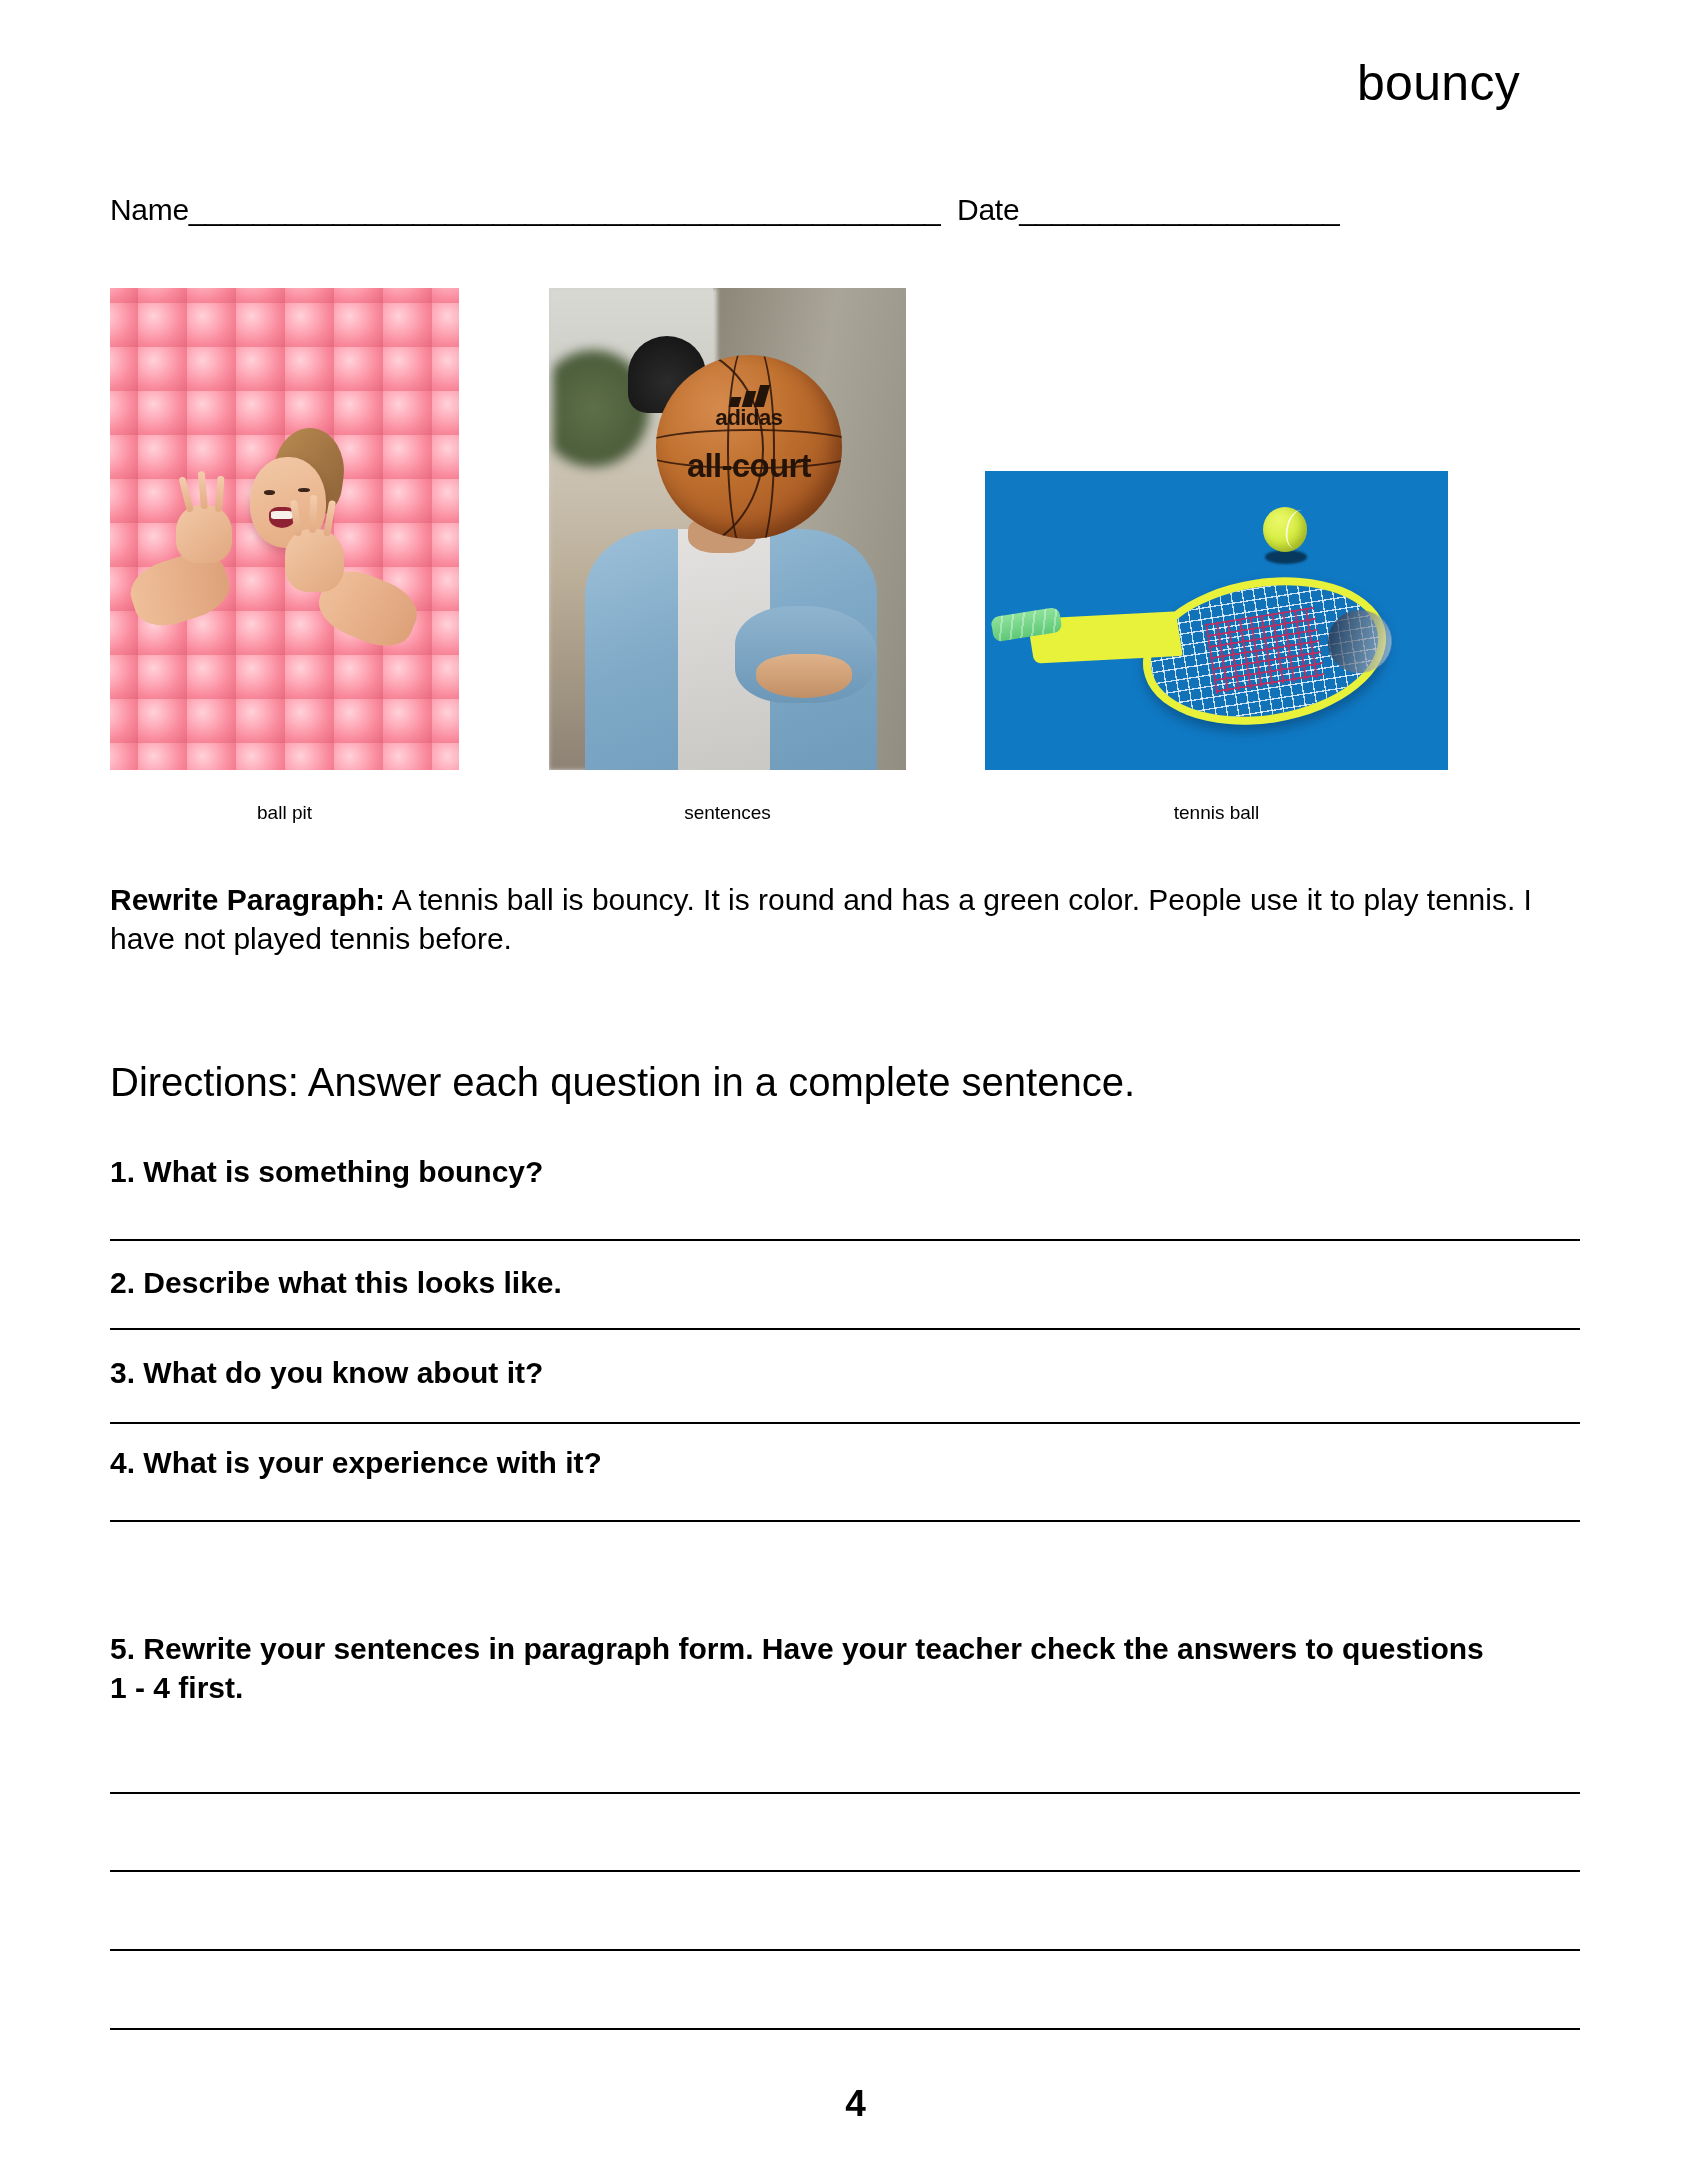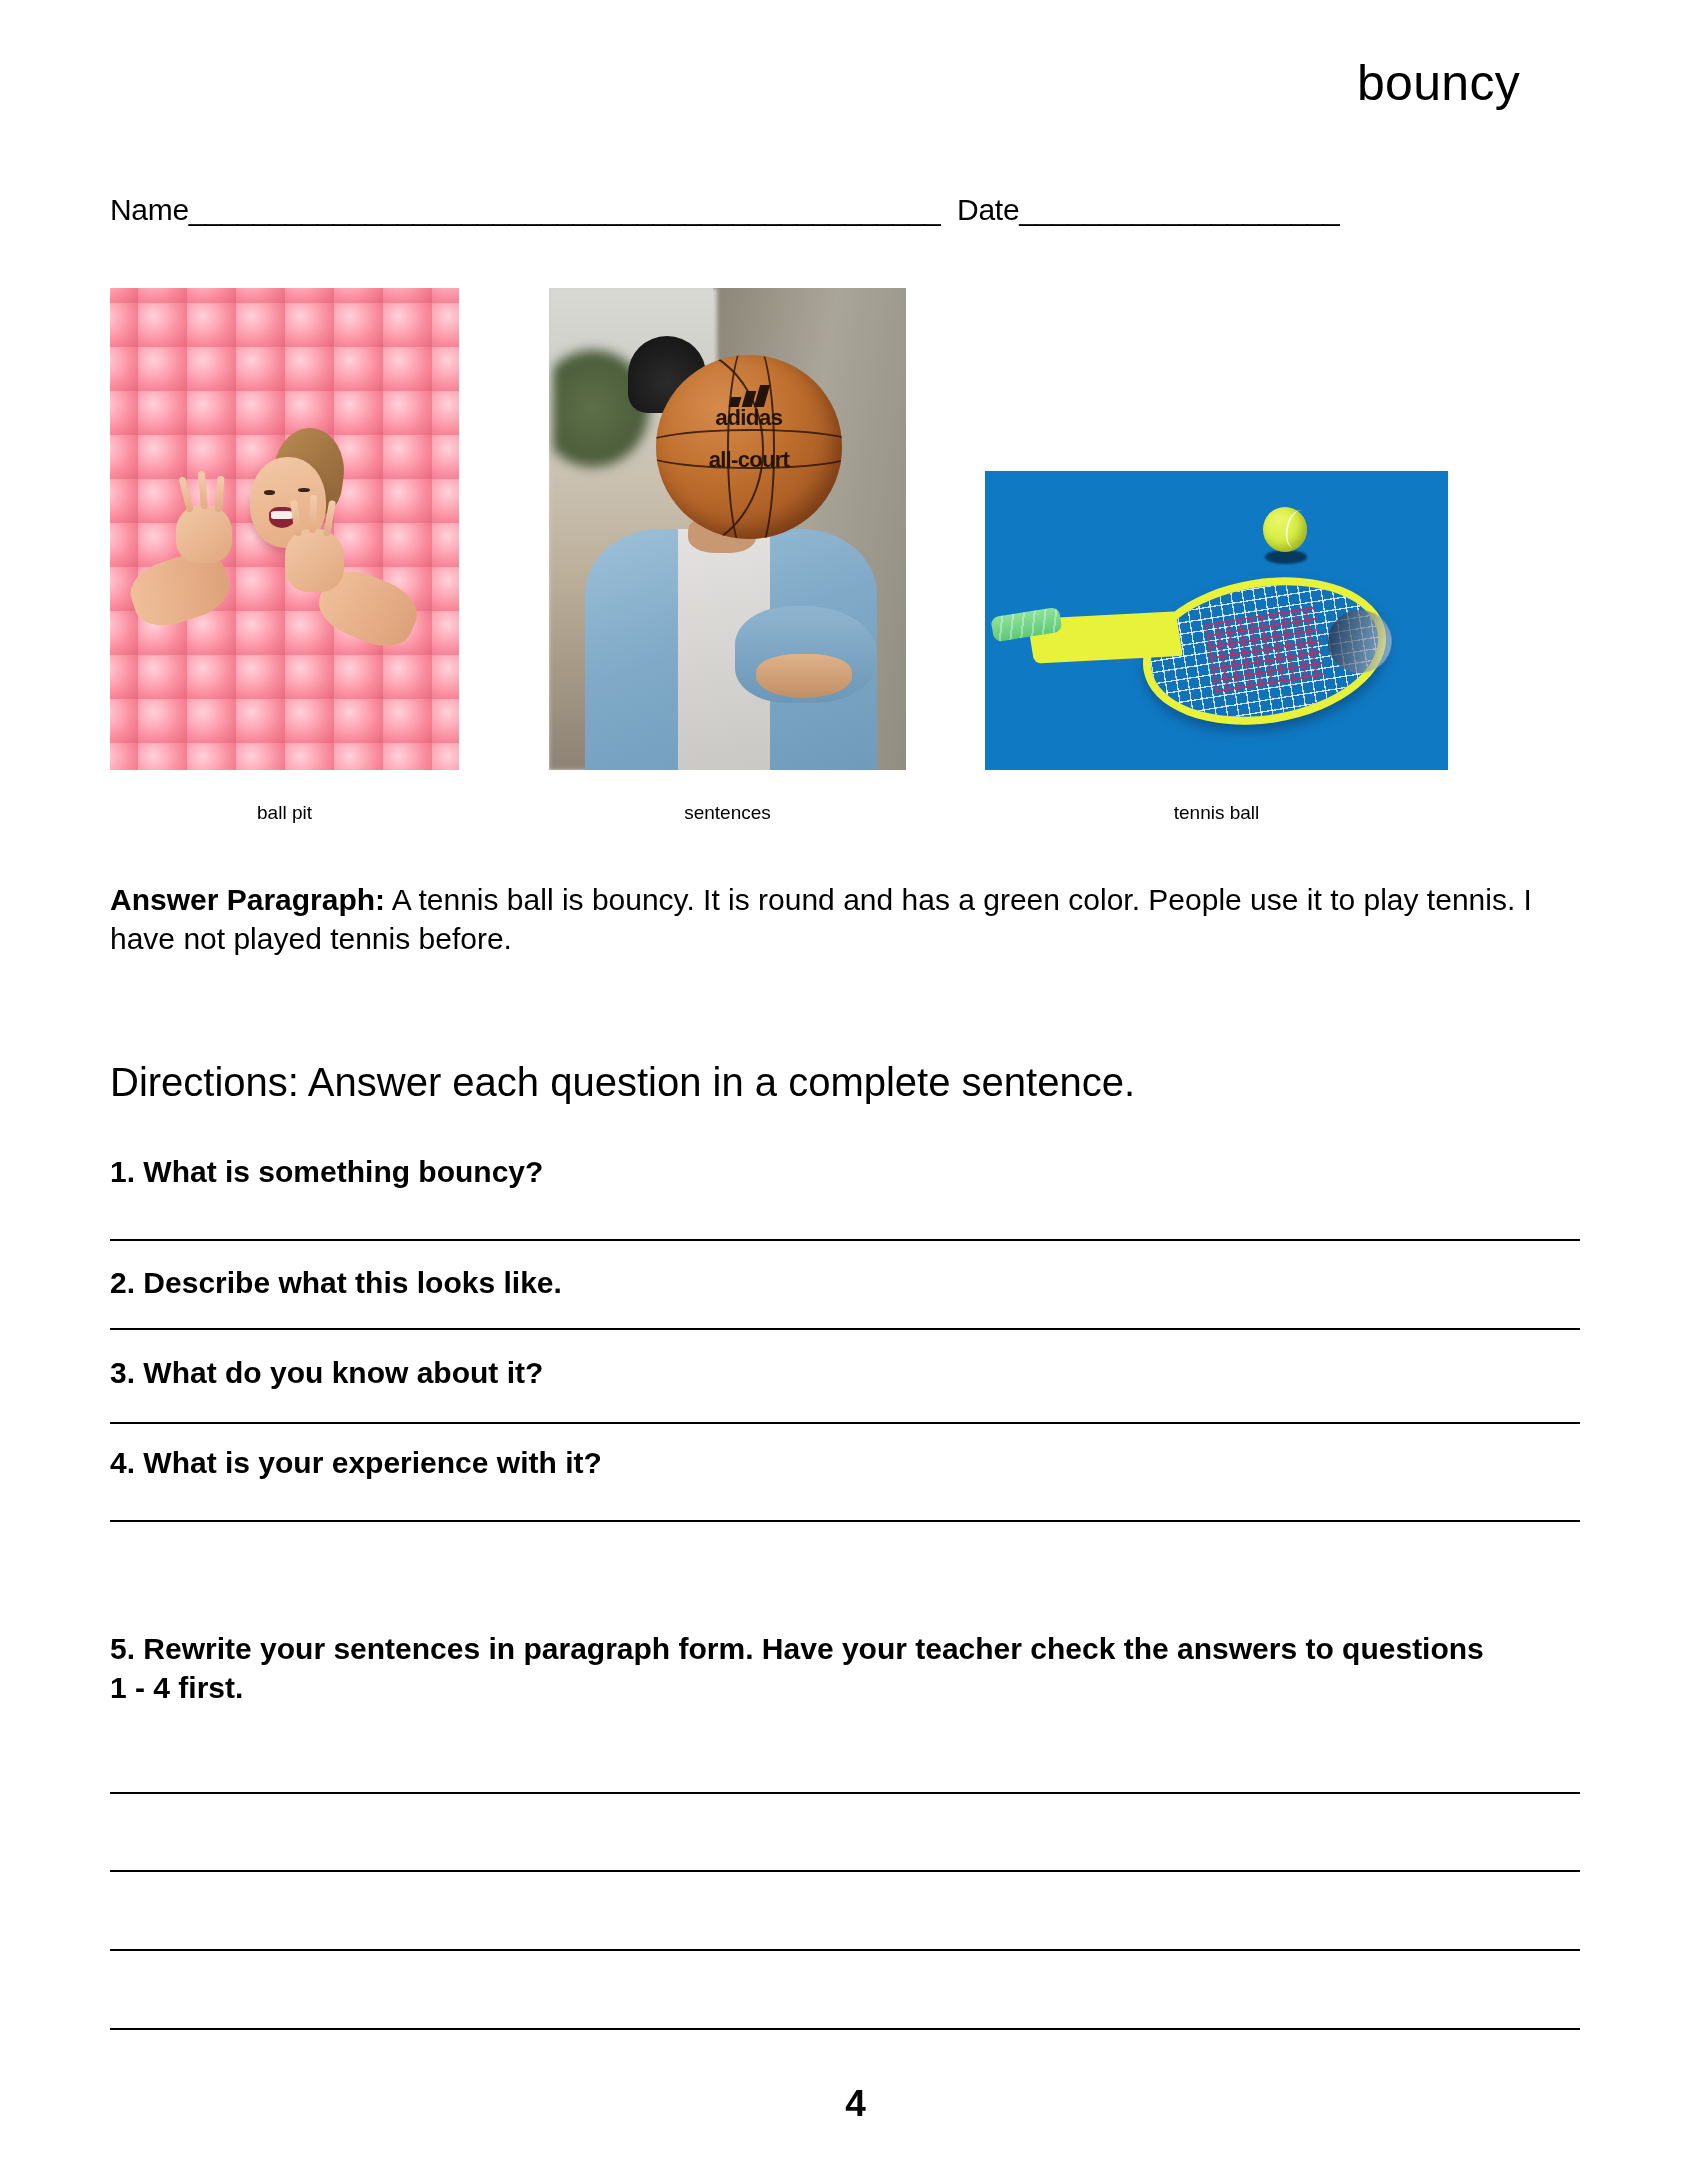--- a/index.html
+++ b/index.html
@@ -213,21 +213,21 @@
     position:absolute; bottom:0; width:22%;
     background:#241309;
     transform: skewX(-16deg);
   }
   .bb-bars i:nth-child(1){ left:0;   height:46%; }
   .bb-bars i:nth-child(2){ left:30%; height:72%; }
   .bb-bars i:nth-child(3){ left:60%; height:100%; }
   .bb-allcourt {
     position:absolute; left:12%; top:50%; width:76%;
     text-align:center;
-    font-size: 22px;
+    font-size: 33px;
     font-weight:700;
     color:#241309;
     letter-spacing:-0.7px;
   }
   .bb-cap {
     position:absolute; left:22%; top:10%; width:22%; height:16%;
     background: radial-gradient(circle at 50% 60%, #2b2b2b, #111);
     border-radius: 60% 60% 30% 30%;
   }
 
@@ -475,21 +475,21 @@
       </div>
     </div>
   </div>
 
   <div class="captions">
     <div class="caption" id="caption-ballpit">ball pit</div>
     <div class="caption" id="caption-basketball">sentences</div>
     <div class="caption" id="caption-tennis">tennis ball</div>
   </div>
 
-  <div class="sample"><b>Answer Paragraph:</b><span> A tennis ball is bouncy. It is round and has a green color.  People use it to play tennis. I have not played tennis before.</span></div>
+  <div class="sample"><b>Rewrite Paragraph:</b><span> A tennis ball is bouncy. It is round and has a green color.  People use it to play tennis. I have not played tennis before.</span></div>
 
   <div class="directions">Directions: Answer each question in a complete sentence.</div>
 
   <div class="qtext" id="q1-text" style="left:98px;">1. What is something bouncy?</div>
   <div class="answer-rule" id="q1-rule" style="left:98px;"></div>
 
   <div class="qtext" id="q2-text" style="left:98px;">2. Describe what this looks like.</div>
   <div class="answer-rule" id="q2-rule" style="left:98px;"></div>
 
   <div class="qtext" id="q3-text" style="left:98px;">3. What do you know about it?</div>

